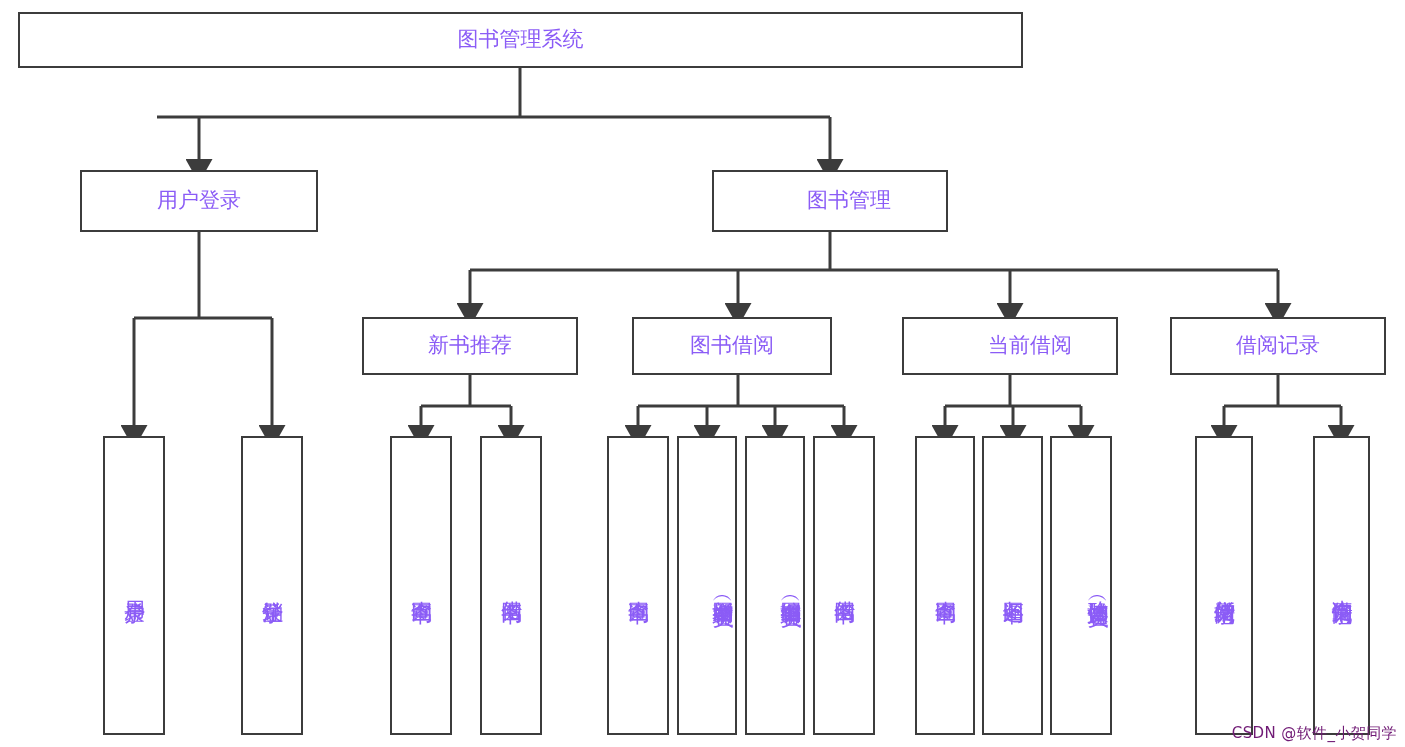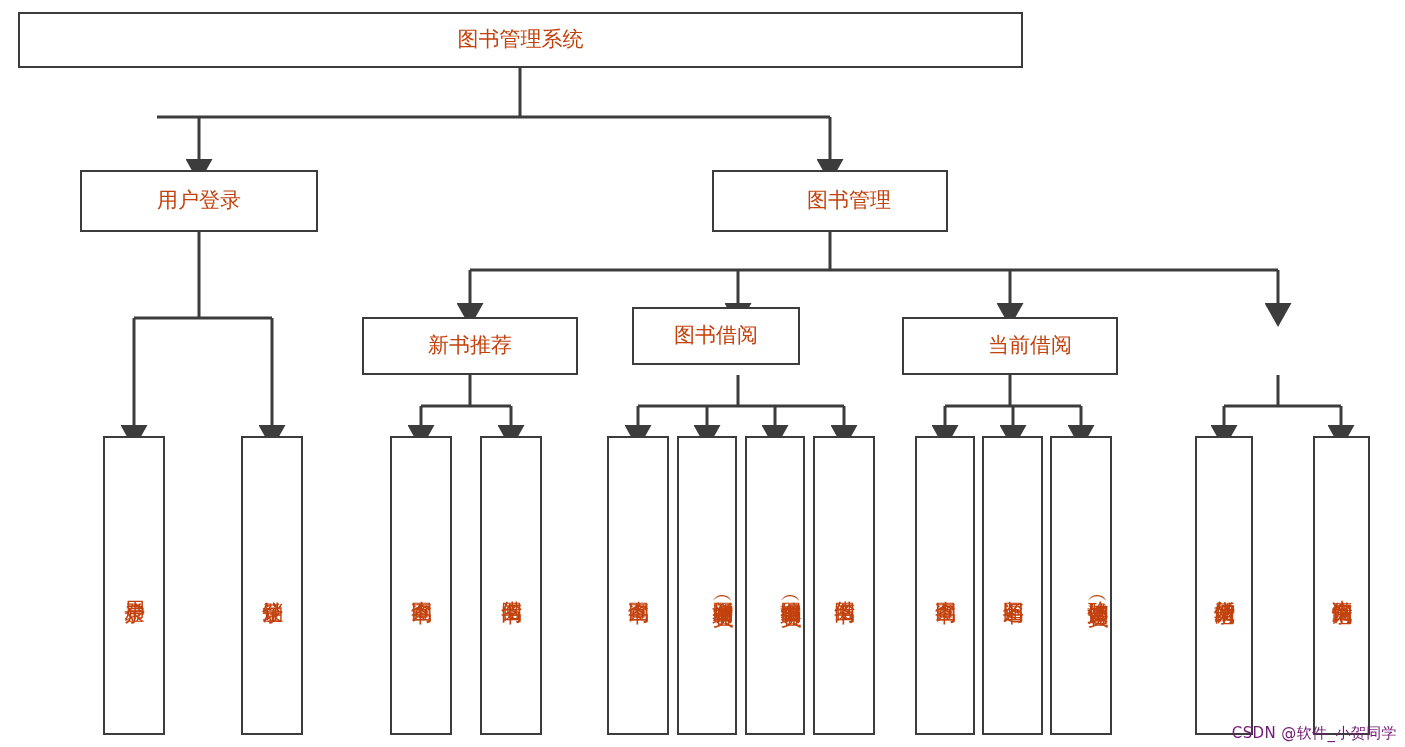--- a/index.html
+++ b/index.html
@@ -6,21 +6,21 @@
   body{
     width:1405px;height:747px;background:#ffffff;
     font-family:"DejaVu Sans","Liberation Sans",sans-serif;
     overflow:hidden;position:relative;
   }
   #canvas{position:absolute;left:0;top:0;width:1405px;height:747px;}
   .node{
     position:absolute;box-sizing:border-box;
     background:#ffffff;border:2px solid #3c3c3c;
     display:flex;align-items:center;justify-content:center;
-    color:#c2410c;
+    color:#8b5cf6;
   }
   .node.h{font-size:21px;line-height:1.2;}
   .node.title{font-size:21px;}
   .node.v{
     writing-mode:vertical-rl;text-orientation:upright;
     font-size:21px;line-height:1.22;letter-spacing:1px;
     align-items:flex-start;justify-content:center;
     padding-top:6px;
   }
   .node.v.center{align-items:center;padding-top:0;}
@@ -93,25 +93,28 @@
   <div class="node h" style="left:80px;top:170px;width:238px;height:62px;">
     <span>用户登录</span>
   </div>
   <div class="node h" style="left:712px;top:170px;width:236px;height:62px;padding-left:38px;">
     <span>图书管理</span>
   </div>
 
   <div class="node h" style="left:362px;top:317px;width:216px;height:58px;text-align:right;">
     <span>新书推荐</span>
   </div>
-  <div class="node h" style="left:632px;top:307px;width:168px;height:58px;text-align:center;">
+  <div class="node h" style="left:632px;top:317px;width:200px;height:58px;text-align:center;">
     <span>图书借阅</span>
   </div>
   <div class="node h" style="left:902px;top:317px;width:216px;height:58px;padding-left:40px;">
     <span>当前借阅</span>
+  </div>
+  <div class="node h" style="left:1170px;top:317px;width:216px;height:58px;">
+    <span>借阅记录</span>
   </div>
 
   <div class="node v center" style="left:103px;top:436px;width:62px;height:299px;">
     <span>用户登录</span>
   </div>
   <div class="node v center" style="left:241px;top:436px;width:62px;height:299px;">
     <span>注销登录</span>
   </div>
 
   <div class="node v center" style="left:390px;top:436px;width:62px;height:299px;">

